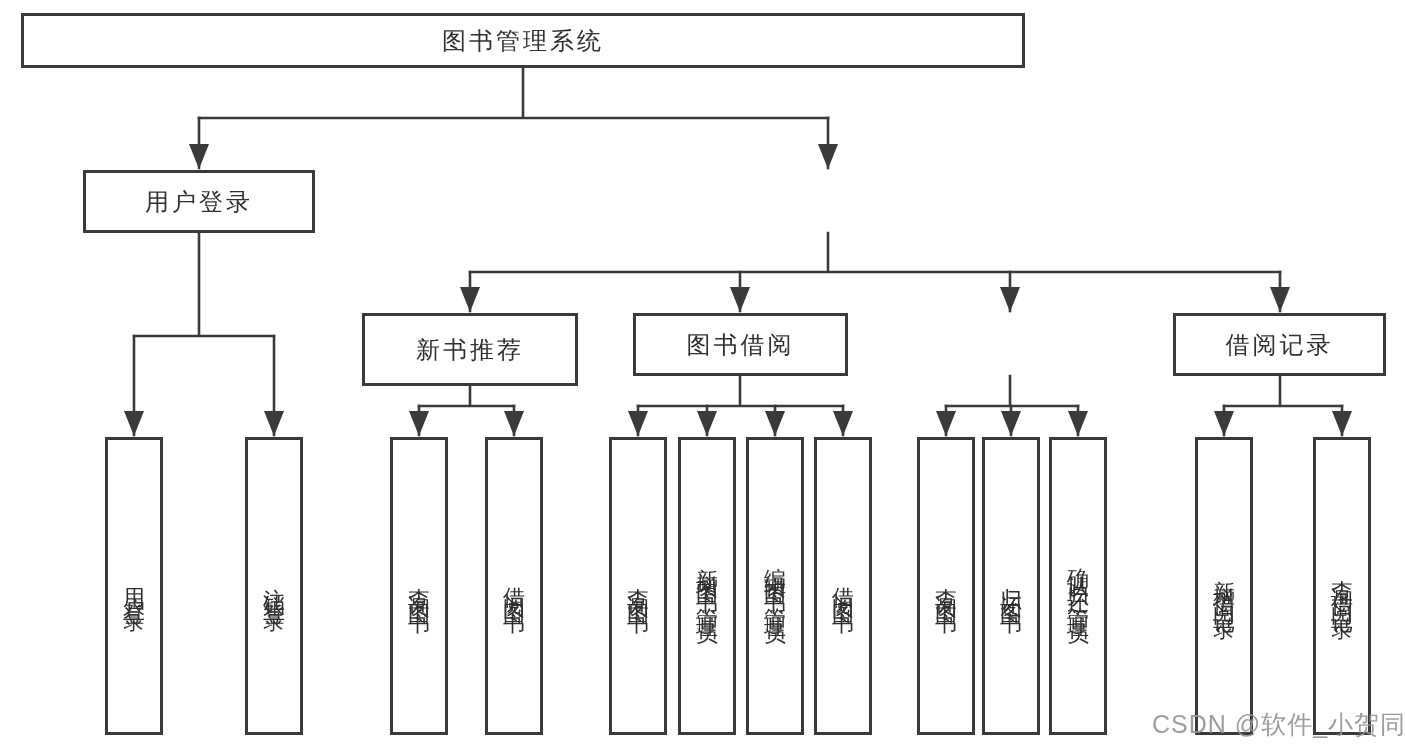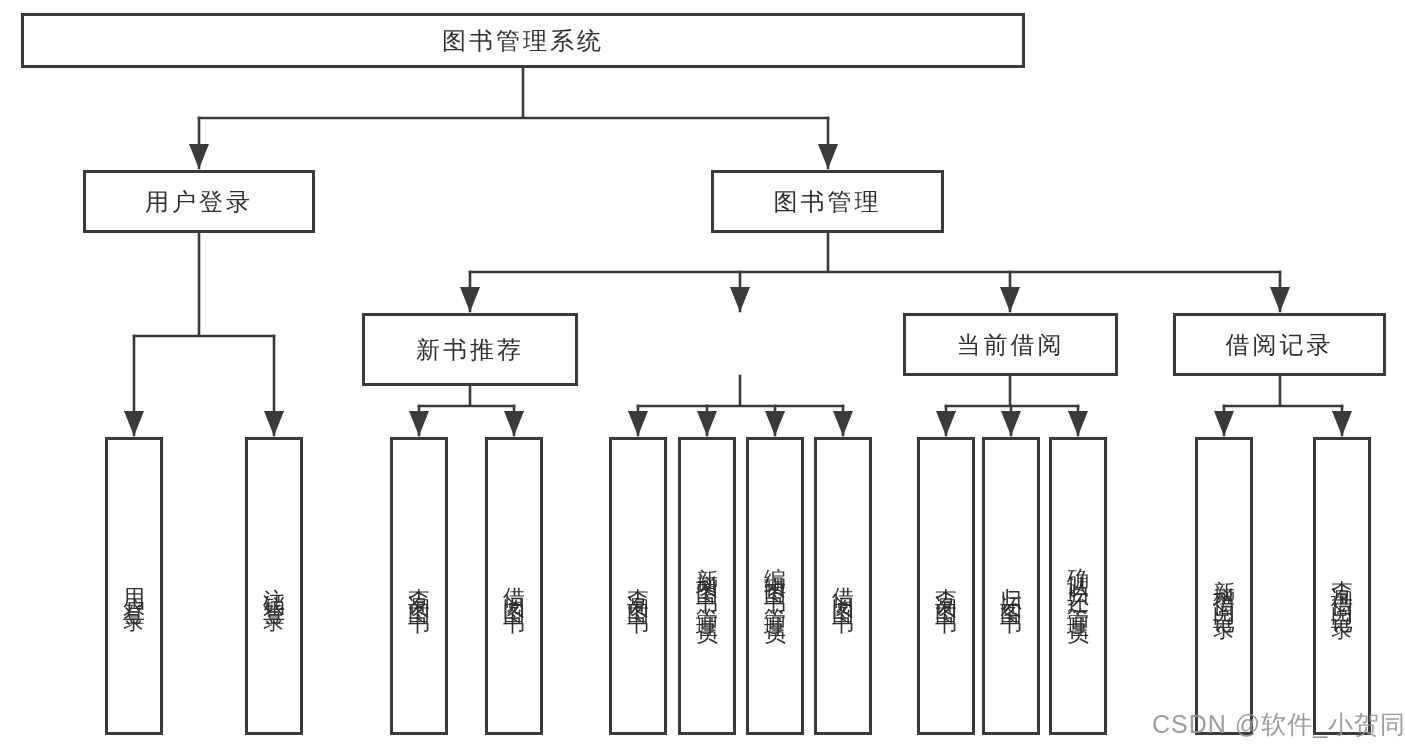--- a/index.html
+++ b/index.html
@@ -70,29 +70,26 @@
     <path class="ln" d="M1342,406 V435" marker-end="url(#ah)"></path>
   </svg>
 
   <div class="node" style="left:21px;top:13px;width:1004px;height:55px">
     <span class="lbl">图书管理系统</span>
   </div>
 
   <div class="node" style="left:83px;top:170px;width:232px;height:63px">
     <span class="lbl">用户登录</span>
   </div>
-  <div class="node" style="left:711px;top:170px;width:233px;height:63px">
-    <span class="lbl">图书管理</span>
-  </div>
 
   <div class="node" style="left:362px;top:313px;width:216px;height:73px">
     <span class="lbl">新书推荐</span>
   </div>
-  <div class="node" style="left:903px;top:313px;width:215px;height:63px">
-    <span class="lbl">当前借阅</span>
+  <div class="node" style="left:633px;top:313px;width:215px;height:63px">
+    <span class="lbl">图书借阅</span>
   </div>
   <div class="node" style="left:1173px;top:313px;width:213px;height:63px">
     <span class="lbl">借阅记录</span>
   </div>
 
   <div class="node v" style="left:105px;top:437px;width:58px;height:298px">
     <span class="lbl">用户登录</span>
   </div>
   <div class="node v" style="left:245px;top:437px;width:58px;height:298px">
     <span class="lbl">注销登录</span>

